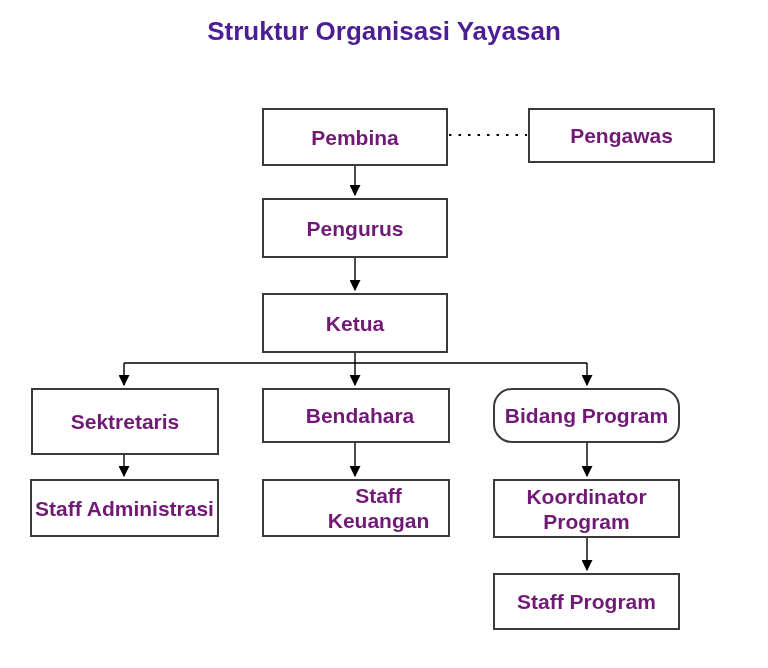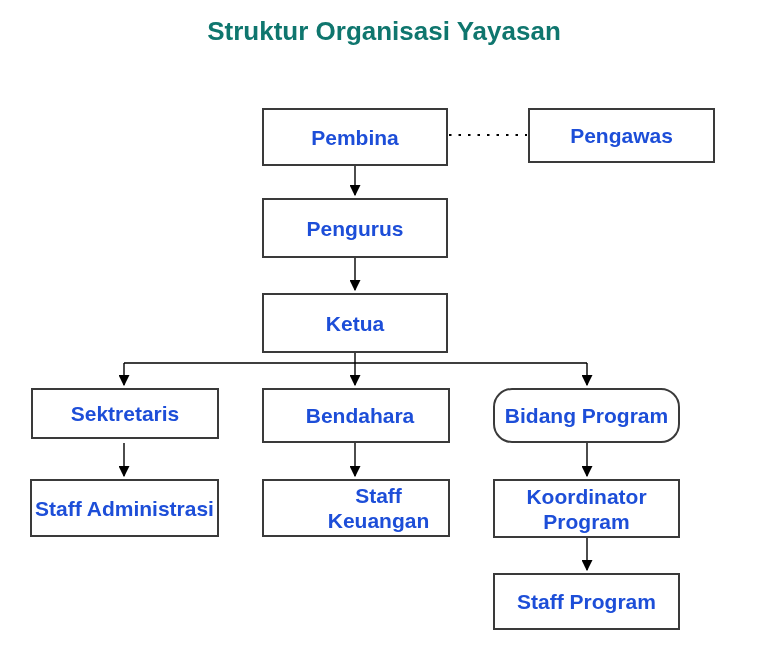--- a/index.html
+++ b/index.html
@@ -17,21 +17,21 @@
   }
   .title {
     position: absolute;
     top: 16px;
     left: 0;
     width: 768px;
     margin: 0;
     text-align: center;
     font-size: 26px;
     font-weight: bold;
-    color: #0f766e;
+    color: #4c1d95;
     letter-spacing: 0px;
   }
   .connectors {
     position: absolute;
     top: 0;
     left: 0;
     width: 768px;
     height: 668px;
   }
   .node {
@@ -40,33 +40,33 @@
     background: #ffffff;
     border: 2px solid #3a3a3a;
     display: flex;
     align-items: center;
     justify-content: center;
     text-align: center;
   }
   .node .label {
     font-size: 21px;
     font-weight: bold;
-    color: #1d4ed8;
+    color: #701a75;
     line-height: 25px;
     padding: 0 2px;
   }
   .node.wrap .label {
     max-width: 145px;
   }
   
   .n-pembina            { left: 262px; top: 108px; width: 186px; height: 58px; }
   .n-pengawas           { left: 528px; top: 108px; width: 187px; height: 55px; text-align: center; }
   .n-pengurus           { left: 262px; top: 198px; width: 186px; height: 60px; }
   .n-ketua              { left: 262px; top: 293px; width: 186px; height: 60px; }
-  .n-sektretaris        { left: 31px;  top: 388px; width: 188px; height: 51px; }
+  .n-sektretaris        { left: 31px;  top: 388px; width: 188px; height: 67px; }
   .n-bendahara          { left: 262px; top: 388px; width: 188px; height: 55px; padding-left: 8px; }
   .n-bidang-program     { left: 493px; top: 388px; width: 187px; height: 55px; border-radius: 19px; }
   .n-staff-administrasi { left: 30px;  top: 479px; width: 189px; height: 58px; }
   .n-staff-keuangan     { left: 262px; top: 479px; width: 188px; height: 58px; padding-left: 45px; }
   .n-koordinator-program{ left: 493px; top: 479px; width: 187px; height: 59px; }
   .n-staff-program      { left: 493px; top: 573px; width: 187px; height: 57px; }
 </style>
 </head>
 <body>
 

